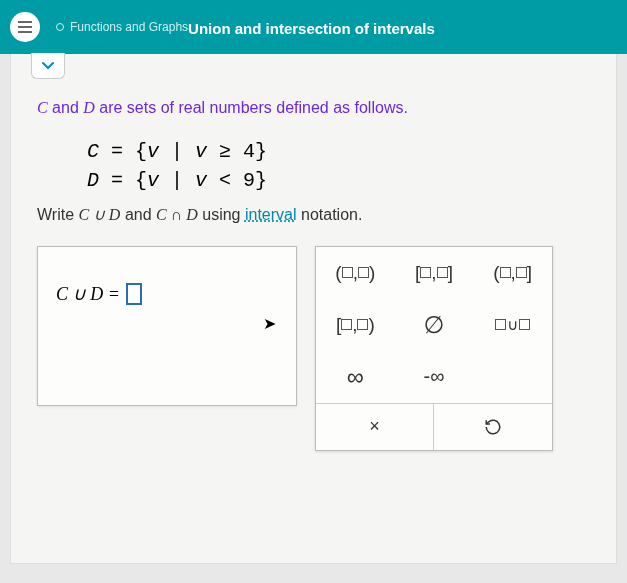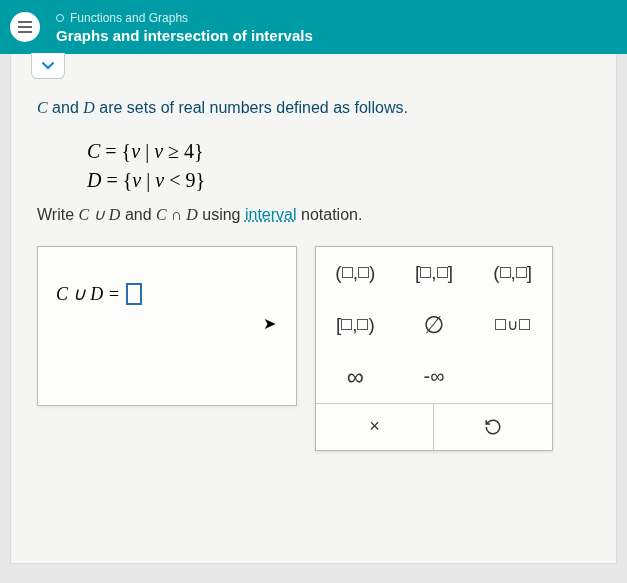--- a/index.html
+++ b/index.html
@@ -26,21 +26,21 @@
     flex-direction: column;
     justify-content: center;
     align-items: center;
     gap: 3px;
     margin-right: 16px;
     cursor: pointer;
   }
   .hamburger span {
     width: 14px; height: 2px; background: #666;
   }
-  .header-text { display: flex; flex-direction: column; }
+  .header-text { display: flex; flex-direction: row; }
   .category { font-size: 12px; color: #cdeff0; display: flex; align-items: center; gap: 6px;}
   .category-dot { width: 8px; height: 8px; border-radius:50%; border:1.5px solid #cdeff0; display:inline-block;}
   .topic { font-size: 15px; font-weight: bold; margin-top: 2px; }
   .content {
     background: #f5f5f3;
     margin: 0 10px 10px 10px;
     padding: 20px 26px;
     border: 1px solid #ddd;
     border-top: none;
     position: relative;
@@ -51,22 +51,22 @@
     top: -1px; left: 20px;
     width: 34px; height: 26px;
     background: #fff;
     border: 1px solid #ccc;
     border-top: none;
     border-radius: 0 0 6px 6px;
     display:flex;align-items:center;justify-content:center;
     cursor:pointer;
   }
   .chevron-tab svg { stroke:#0088cc; }
-  .problem-text { font-size: 16px; color:#0c4a6e; margin-top: 22px; line-height: 1.5;}
-  .math-block { margin: 20px 0 10px 50px; font-family: Liberation Serif, serif; font-size: 20px; font-style: italic;}
+  .problem-text { font-size: 16px; color:#6d28d9; margin-top: 22px; line-height: 1.5;}
+  .math-block { margin: 20px 0 10px 50px; font-family: Liberation Mono, monospace; font-size: 20px; font-style: italic;}
   .math-block .line { margin: 6px 0;}
   .instr { font-size: 16px; color:#333; line-height:1.6; }
   .link { color: #0088aa; text-decoration: underline dotted; cursor:pointer;}
   .empty-sym { font-style: normal;}
   .workarea { display:flex; gap: 18px; margin-top: 18px; align-items:flex-start;}
   .answer-box {
     border: 1px solid #bbb;
     background: #fdfdfc;
     width: 260px;
     height: 160px;
@@ -123,21 +123,21 @@
   <div class="hamburger">
     <span></span>
       <span></span>
       <span></span>
   </div>
   <div class="header-text">
     <div class="category">
       <span class="category-dot"></span>
       <span>Functions and Graphs</span>
     </div>
-    <div class="topic">Graphs and intersection of intervals</div>
+    <div class="topic">Union and intersection of intervals</div>
   </div>
 </div>
 
 <div class="content">
   <div class="chevron-tab">
     <svg width="14" height="10" viewBox="0 0 14 10" fill="none">
       <path d="M2 2 L7 7 L12 2" stroke-width="2" stroke-linecap="round"></path>
     </svg>
   </div>
 

